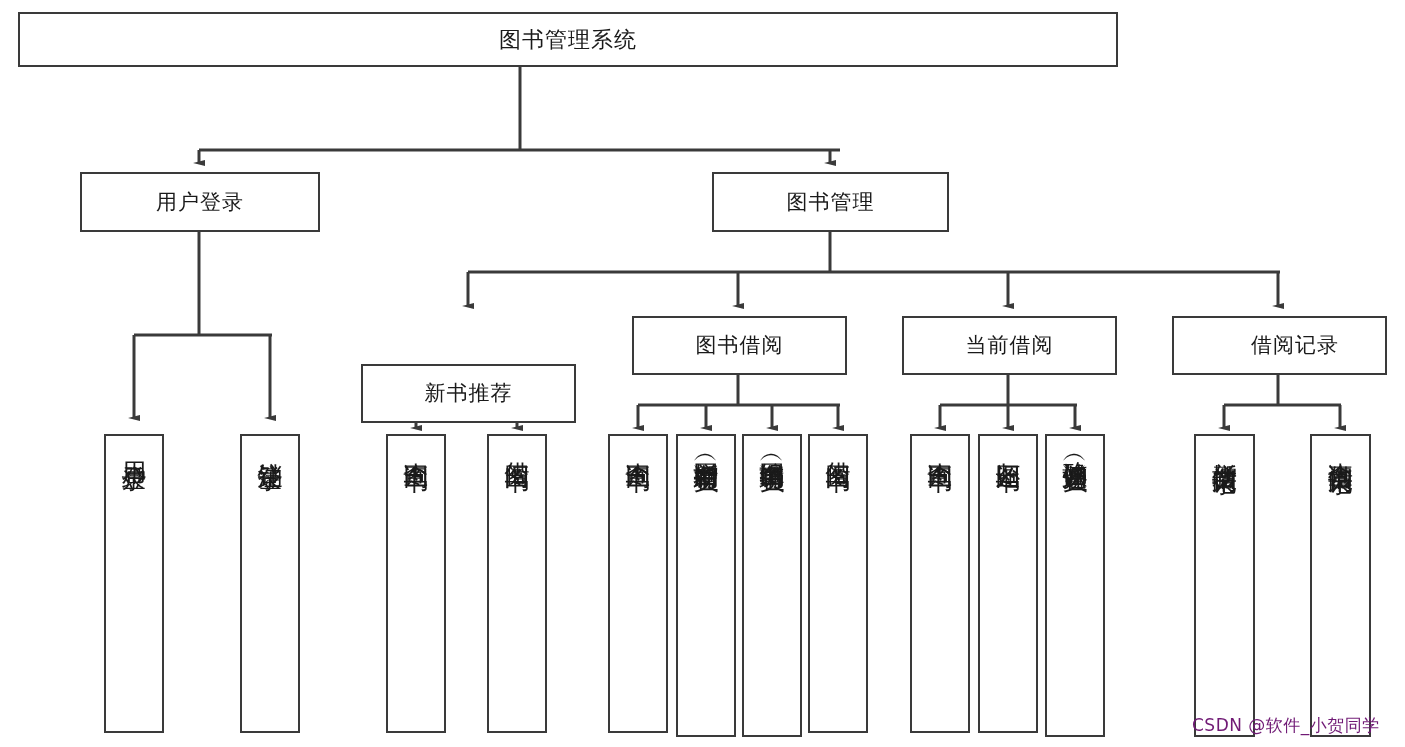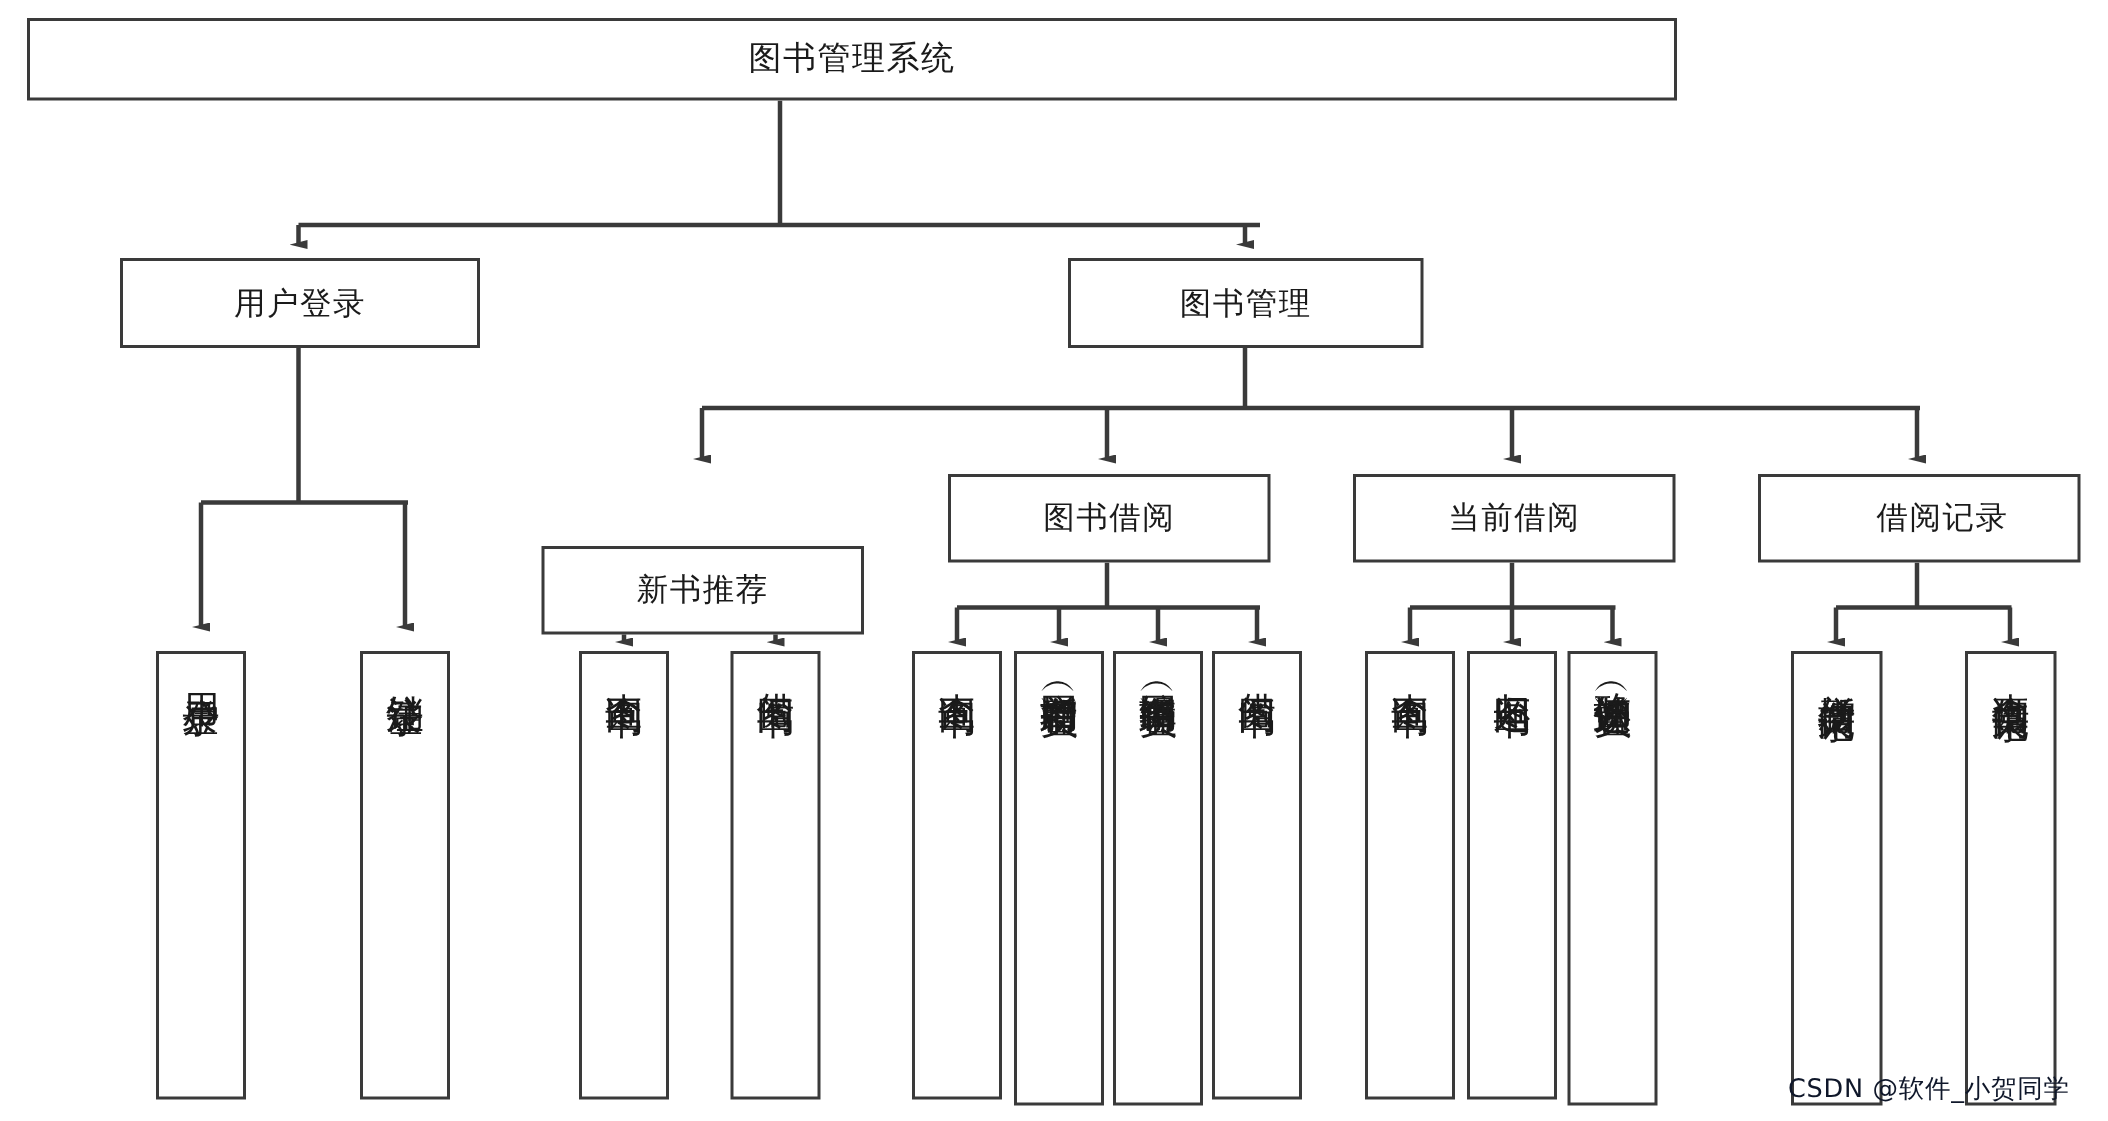--- a/index.html
+++ b/index.html
@@ -70,21 +70,21 @@
   }
   .node.vert.tall-text .node-label {
     font-size: 25px;
     letter-spacing: 1px;
   }
   #watermark {
     position: absolute;
     left: 1192px;
     top: 714px;
     font-size: 17px;
-    color: #0f172a;
+    color: #701a75;
     letter-spacing: 0.5px;
     white-space: nowrap;
     z-index: 5;
     font-family: "DejaVu Sans", "Liberation Sans", sans-serif;
   }
 </style>
 </head>
 <body>
 
 <div id="diagram-root">

